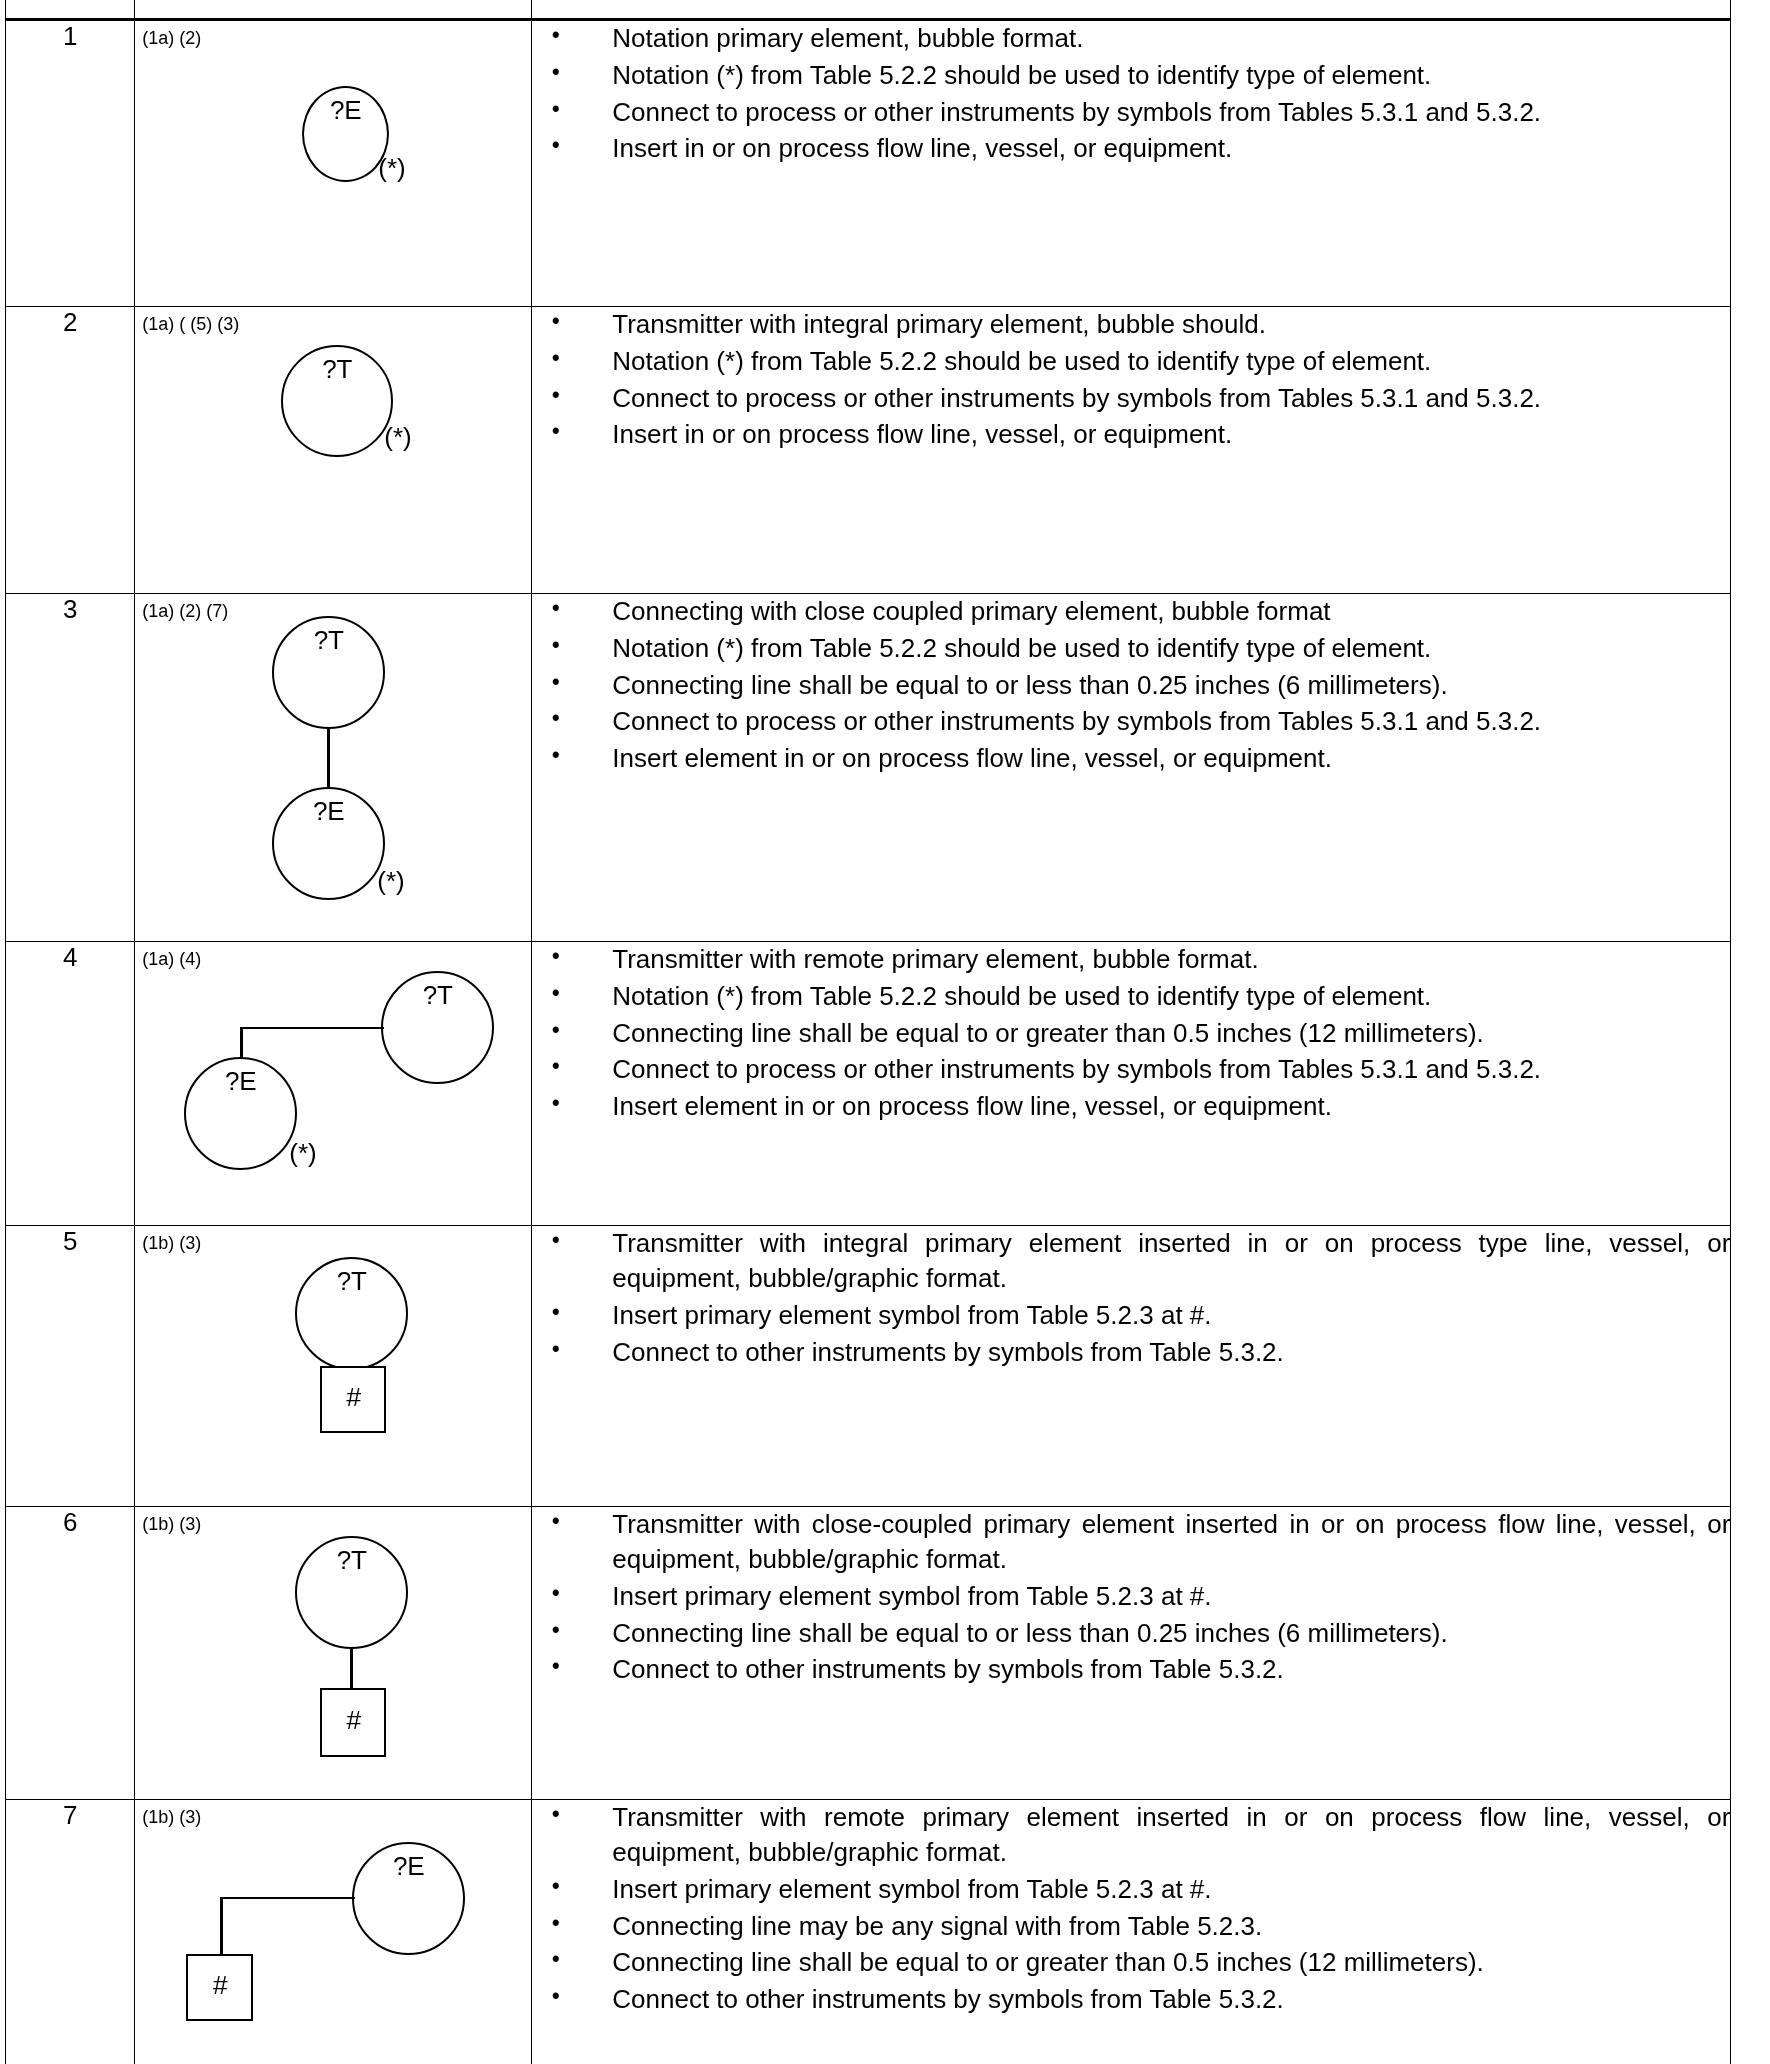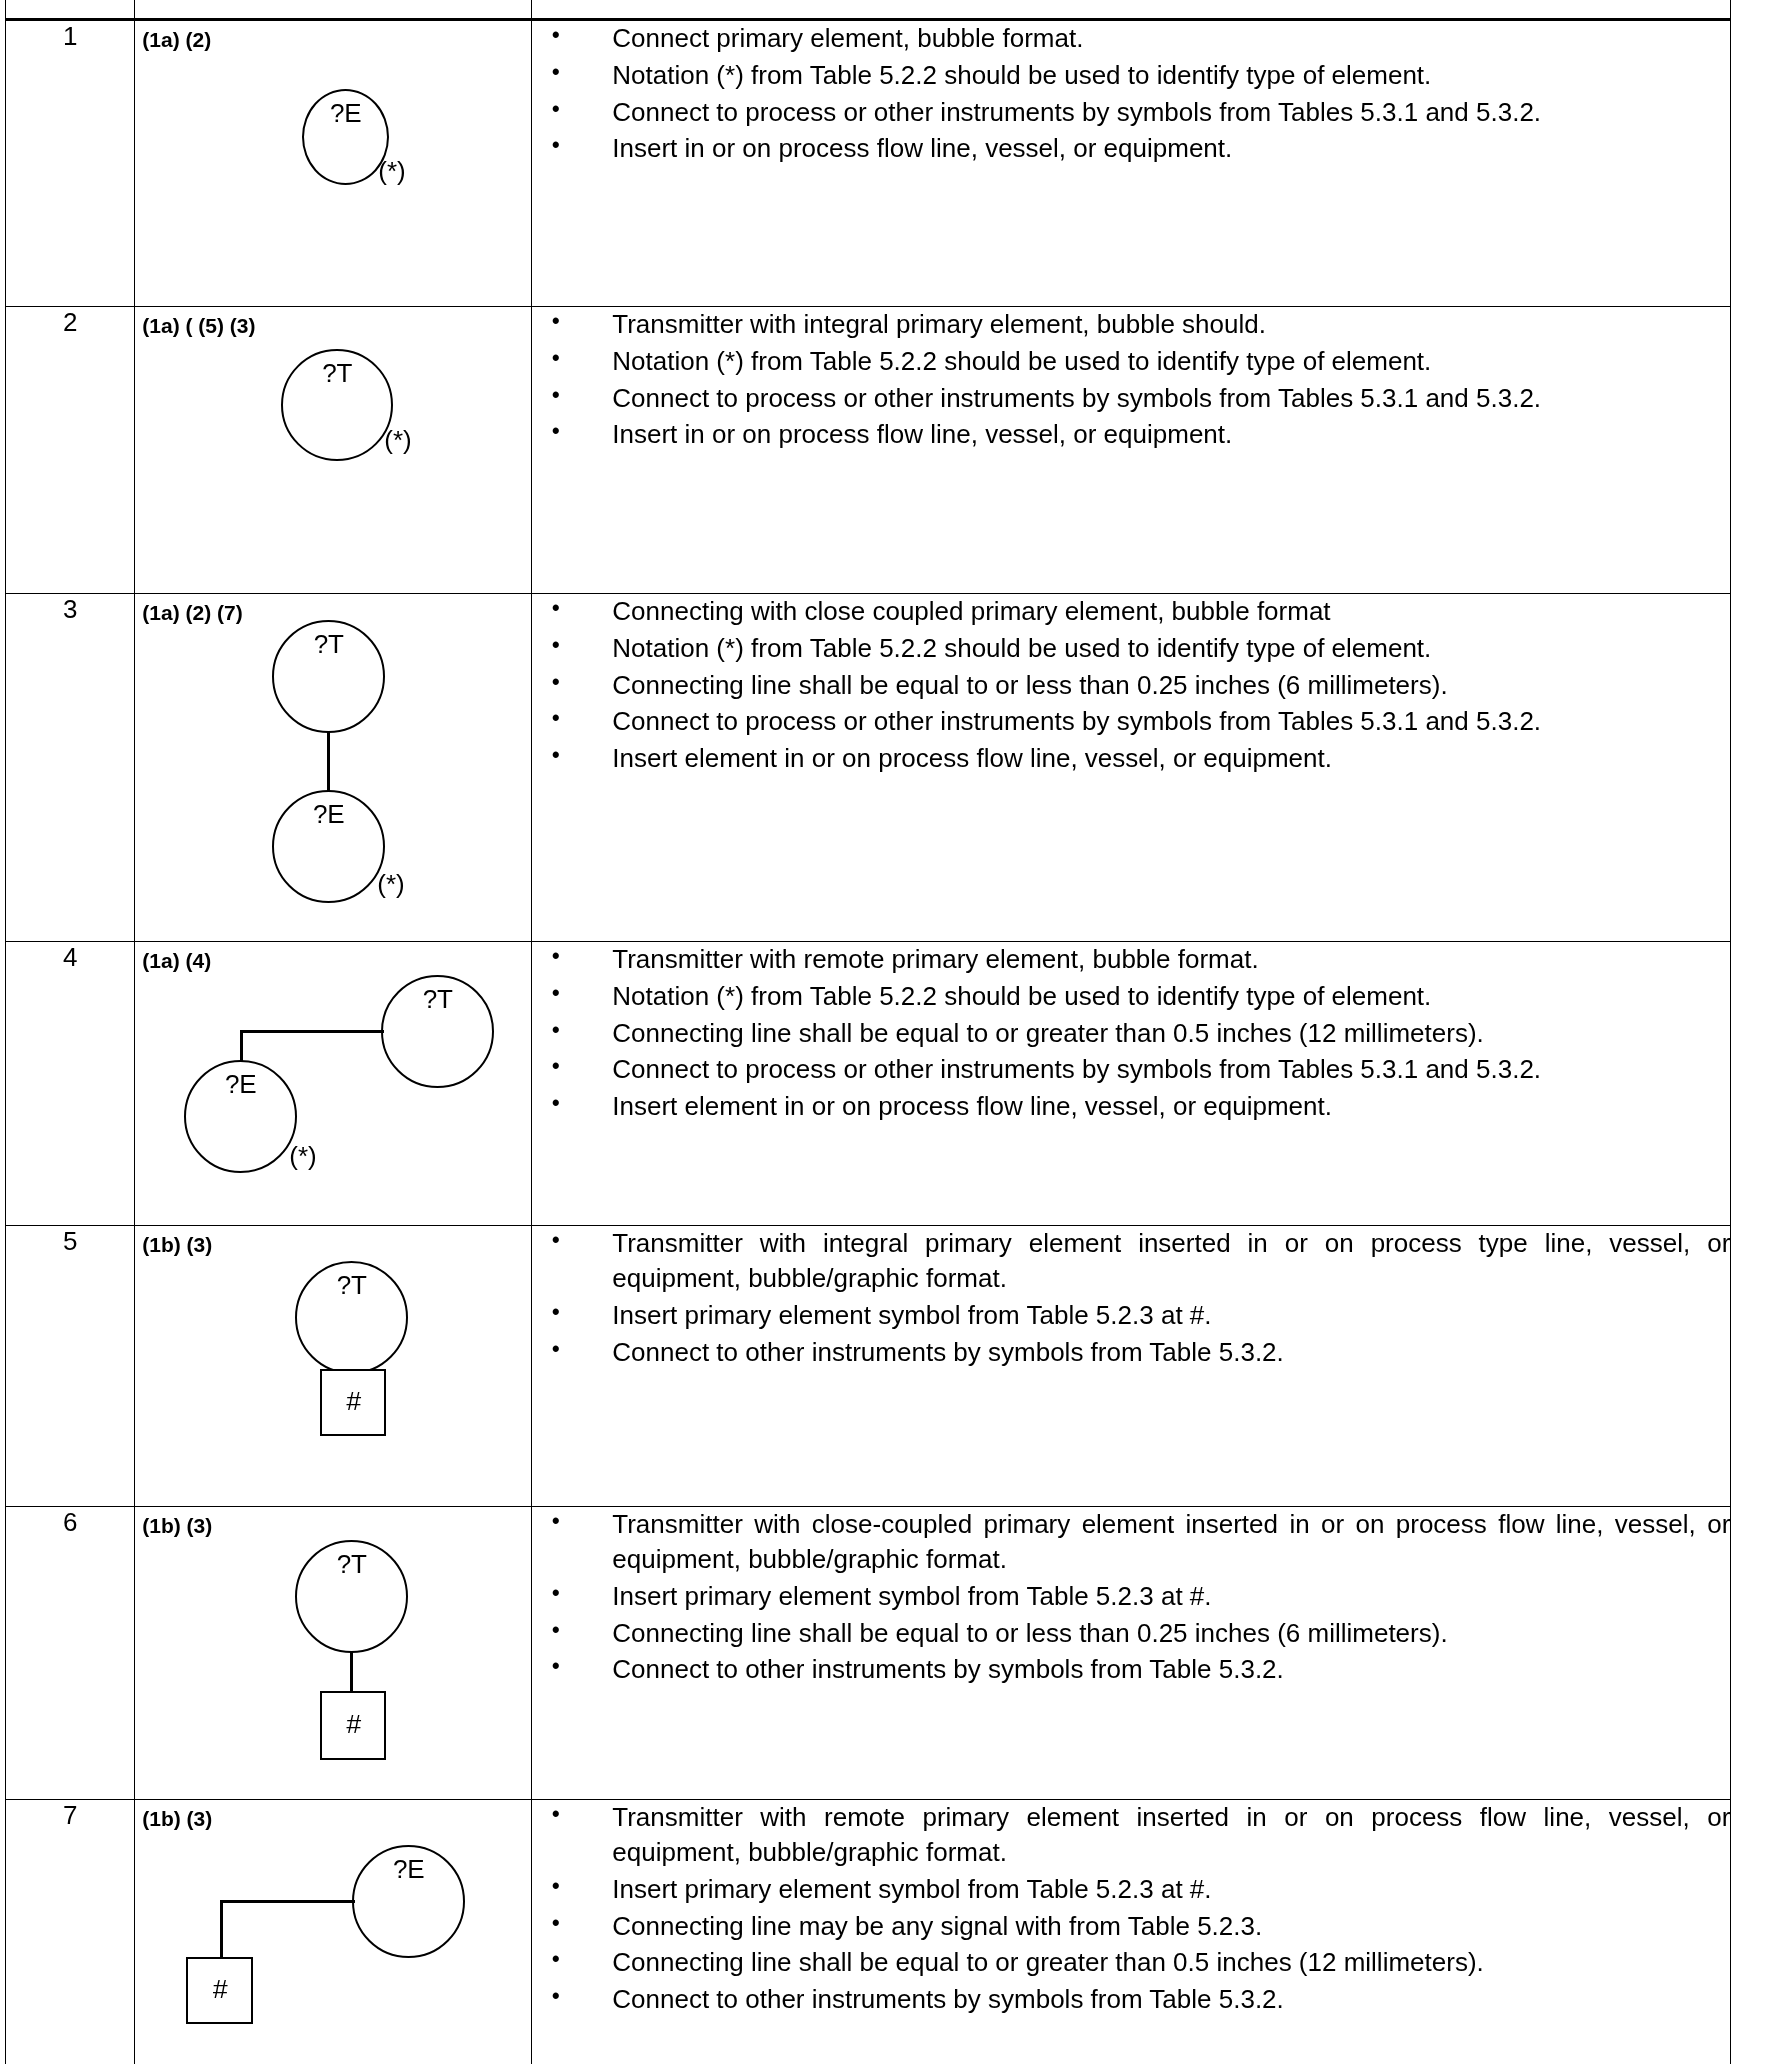--- a/index.html
+++ b/index.html
@@ -47,25 +47,24 @@
   
   .no-cell {
     text-align: center;
     font-size: 26px;
     padding-top: 41px;
   }
 
   
   .sym-cell { position: relative; }
   .sym-notes {
-    font-size: 21px;
+    font-size: 18px;
     padding: 7px 0 0 7px;
     white-space: nowrap;
     line-height: 1.15;
-    font-weight: bold;
   }
   .canvas { position: relative; width: 100%; }
 
   .bubble {
     position: absolute;
     border: 2.7px solid #000;
     border-radius: 50%;
     background: #fff;
   }
   .bubble > span {
@@ -161,21 +160,21 @@
           <div class="sym-notes">(1a) (2)</div>
           <div class="canvas" style="height:231px;">
             <div class="bubble" style="left:167px; top:37px; width:87px; height:96px;">
               <span>?E</span>
             </div>
             <span class="star" style="left:243px; top:106px;">(*)</span>
           </div>
         </td>
         <td class="desc-cell">
           <ul class="bullets">
-            <li class="nowrap-li">Connect primary element, bubble format.</li>
+            <li class="nowrap-li">Notation primary element, bubble format.</li>
             <li class="nowrap-li">Notation (*) from Table 5.2.2 should be used to identify type of element.</li>
             <li class="nowrap-li">Connect to process or other instruments by symbols from Tables 5.3.1 and 5.3.2.</li>
             <li class="nowrap-li">Insert in or on process flow line, vessel, or equipment.</li>
           </ul>
         </td>
       </tr>
 
       <tr style="height:287px;">
         <td class="no-cell">
           <span>2</span>

